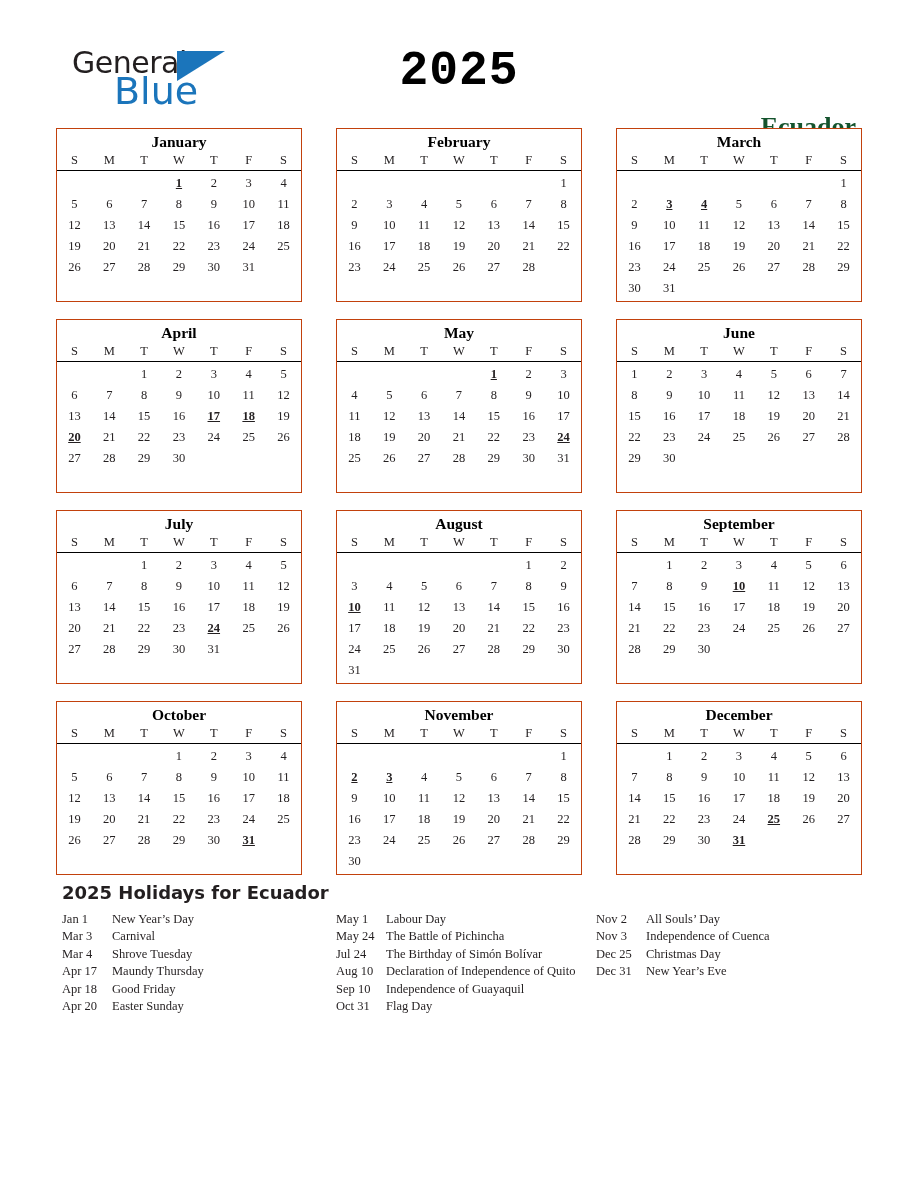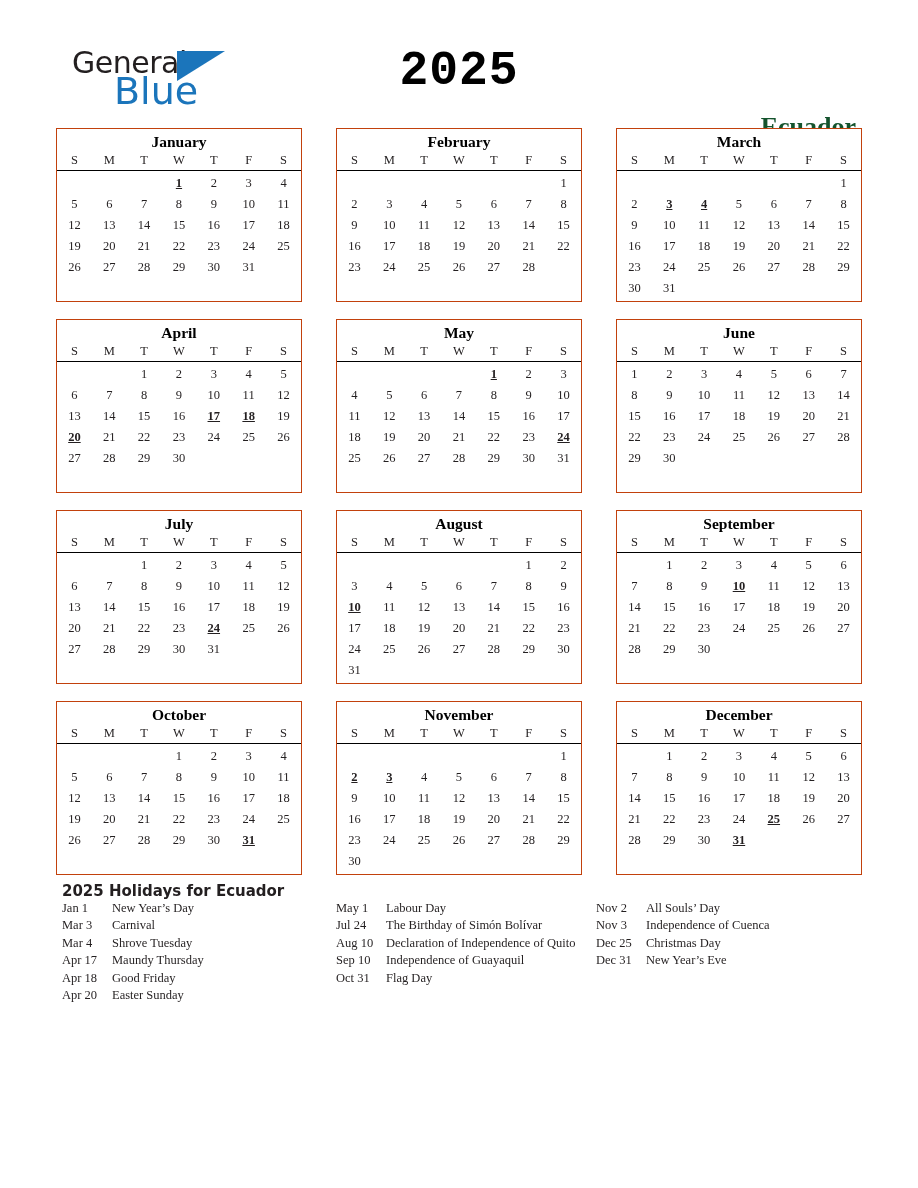--- a/index.html
+++ b/index.html
@@ -142,24 +142,25 @@
 
   
   .holidays {
     position: absolute;
     left: 56px;
     top: 882px;
     width: 810px;
   }
   .holidays-title {
     font-family: "DejaVu Sans", "Liberation Sans", sans-serif;
-    font-size: 15px;
+    font-size: 18px;
     font-weight: bold;
     color: #231f20;
     padding-left: 6px;
+    margin-bottom: 8px;
   }
   .holiday-cols {
     display: grid;
     grid-template-columns: 274px 260px 276px;
     align-items: start;
   }
   .holiday-col {
     font-size: 12.5px;
     line-height: 17.4px;
   }
@@ -1087,20 +1088,24 @@
           <span class="holiday-date">Apr 20</span>
           <span class="holiday-name">Easter Sunday</span>
         </div>
       </div>
       <div class="holiday-col">
         <div class="holiday-row">
           <span class="holiday-date">May 1</span>
           <span class="holiday-name">Labour Day</span>
         </div>
         <div class="holiday-row">
+          <span class="holiday-date">May 24</span>
+          <span class="holiday-name">The Battle of Pichincha</span>
+        </div>
+        <div class="holiday-row">
           <span class="holiday-date">Jul 24</span>
           <span class="holiday-name">The Birthday of Simón Bolívar</span>
         </div>
         <div class="holiday-row">
           <span class="holiday-date">Aug 10</span>
           <span class="holiday-name">Declaration of Independence of Quito</span>
         </div>
         <div class="holiday-row">
           <span class="holiday-date">Sep 10</span>
           <span class="holiday-name">Independence of Guayaquil</span>

